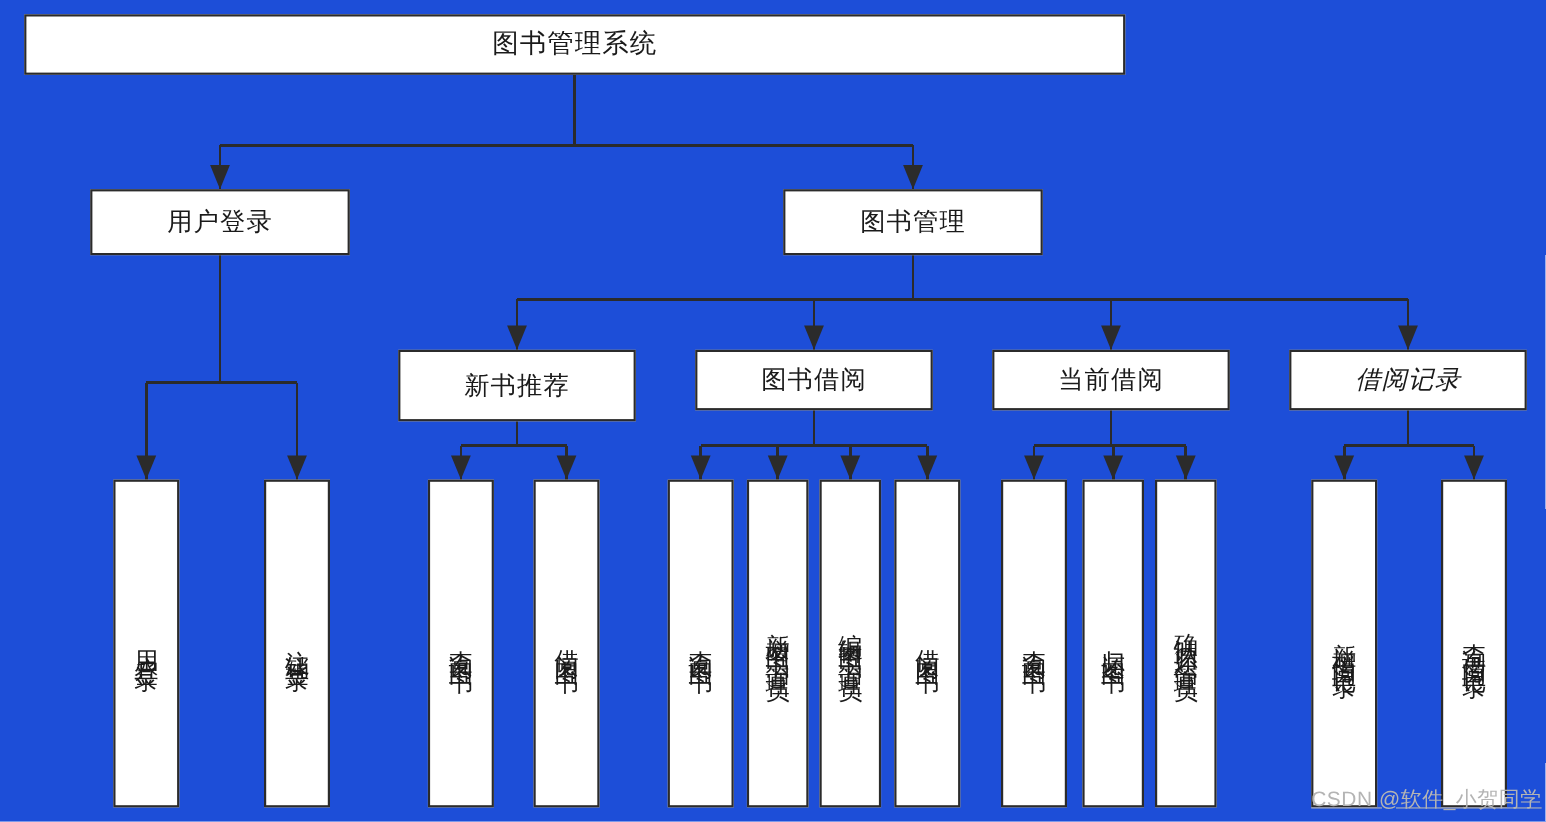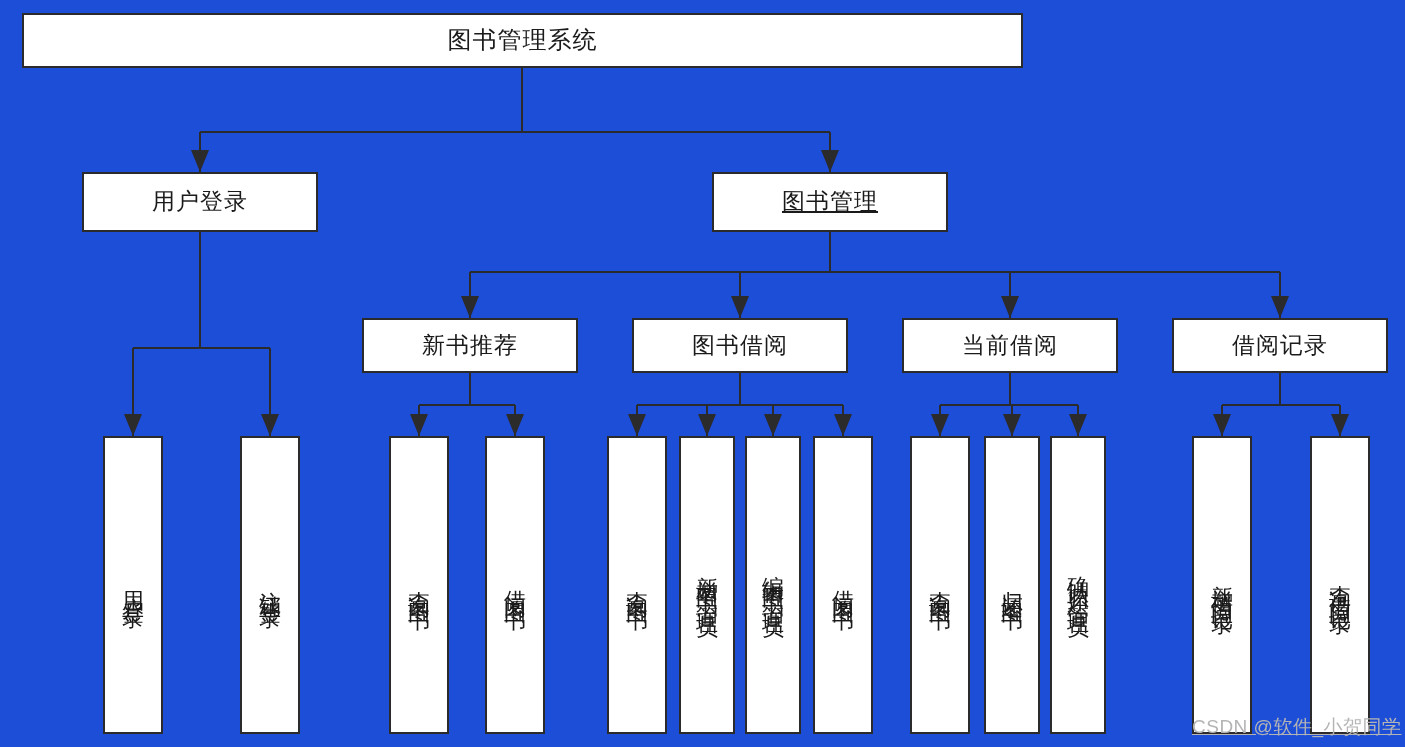--- a/index.html
+++ b/index.html
@@ -125,34 +125,34 @@
       <polygon points="1331,414 1349,414 1340,436" fill="#2b2b2b"></polygon>
     </svg>
 
   <div class="node node-h title" style="left:22px; top:13px; width:1001px; height:55px;">
     <span>图书管理系统</span>
   </div>
 
   <div class="node node-h" style="left:82px; top:172px; width:236px; height:60px;">
     <span>用户登录</span>
   </div>
-  <div class="node node-h" style="left:712px; top:172px; width:236px; height:60px;text-decoration:underline;">
+  <div class="node node-h" style="left:712px; top:172px; width:236px; height:60px;">
     <span>图书管理</span>
   </div>
 
-  <div class="node node-h" style="left:362px; top:318px; width:216px; height:55px;">
+  <div class="node node-h" style="left:362px; top:318px; width:216px; height:65px;">
     <span>新书推荐</span>
   </div>
   <div class="node node-h" style="left:902px; top:318px; width:216px; height:55px;">
     <span>当前借阅</span>
   </div>
   <div class="node node-h" style="left:632px; top:318px; width:216px; height:55px;">
     <span>图书借阅</span>
   </div>
-  <div class="node node-h" style="left:1172px; top:318px; width:216px; height:55px;">
+  <div class="node node-h" style="left:1172px; top:318px; width:216px; height:55px;font-style:italic;">
     <span>借阅记录</span>
   </div>
 
   <div class="node node-v" style="left:103px; top:436px; width:60px; height:298px;">
     <span>用户登录</span>
   </div>
   <div class="node node-v" style="left:240px; top:436px; width:60px; height:298px;">
     <span>注销登录</span>
   </div>
 

